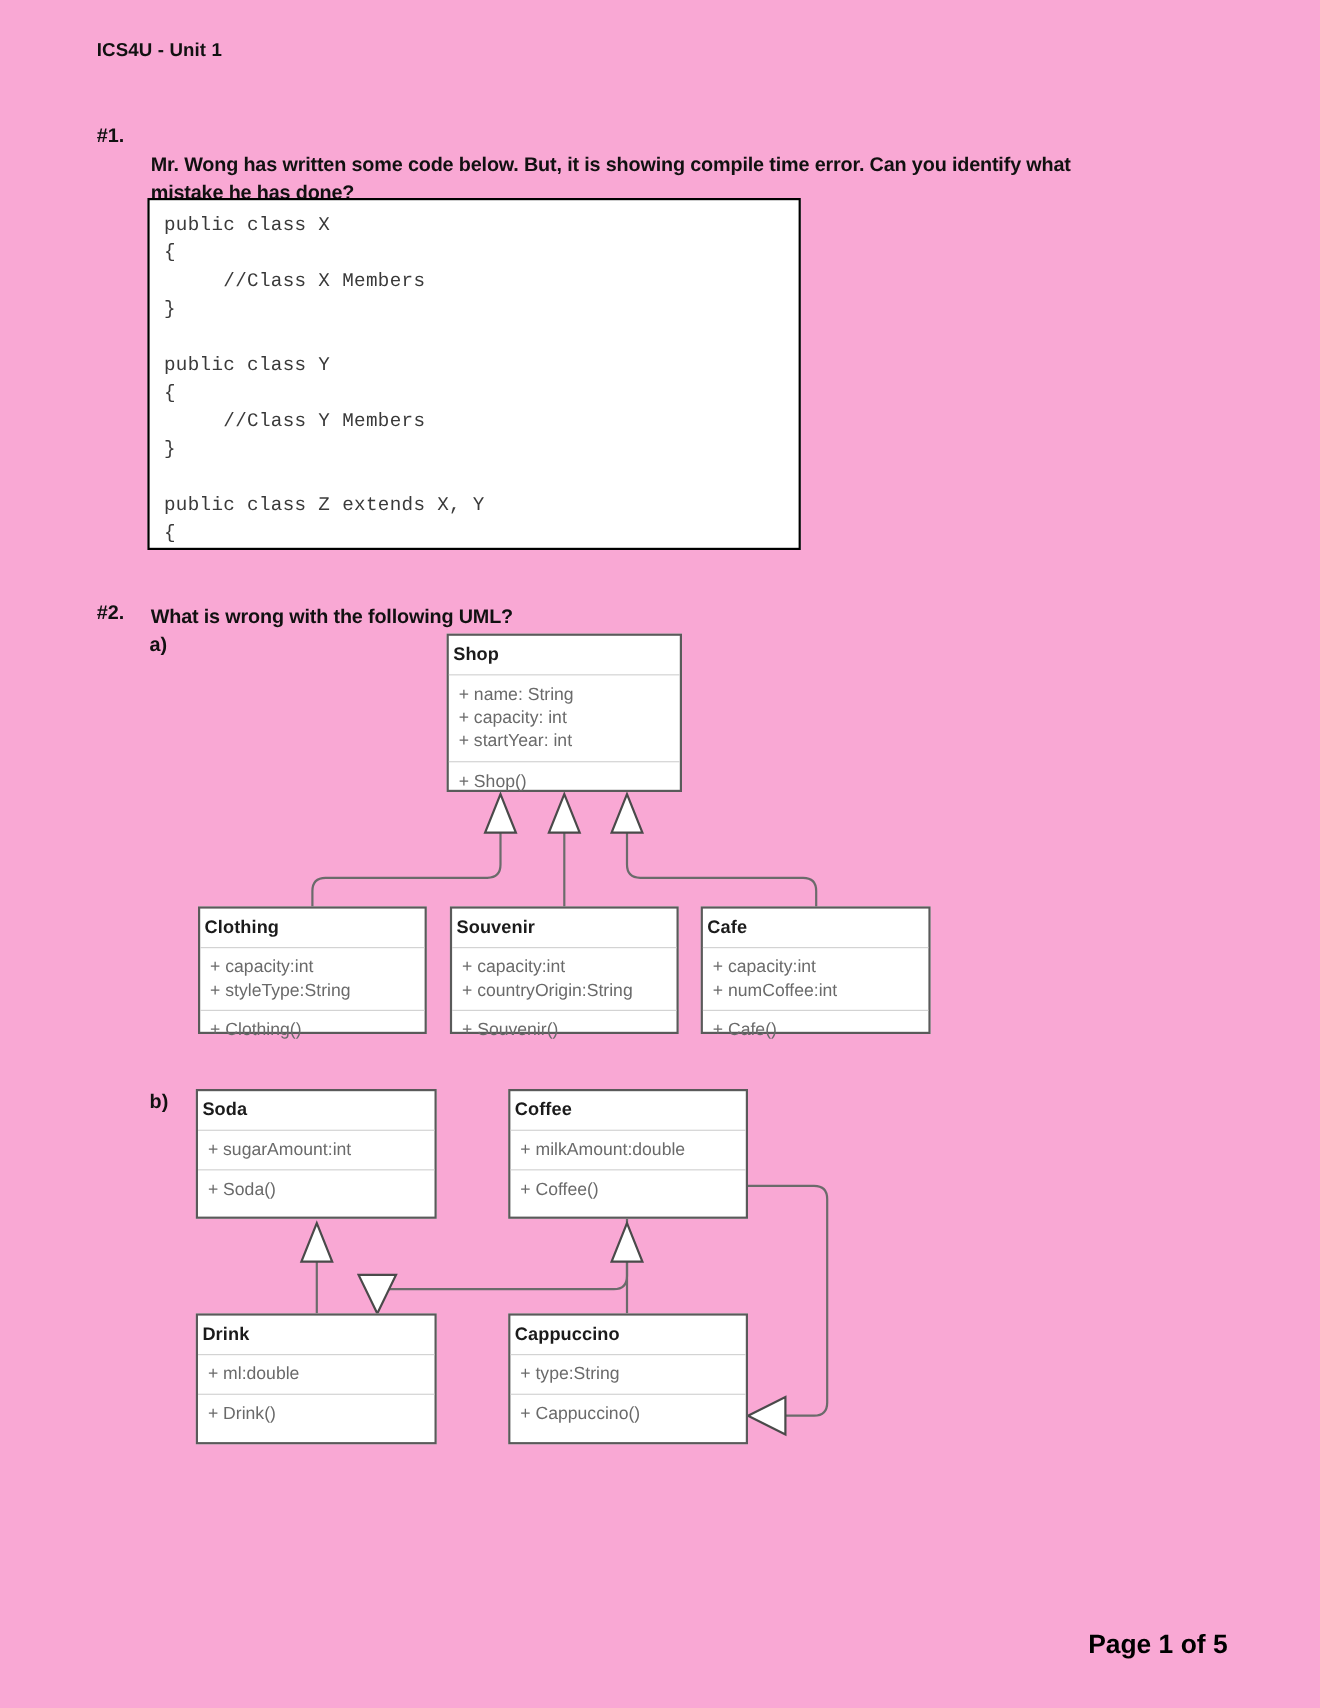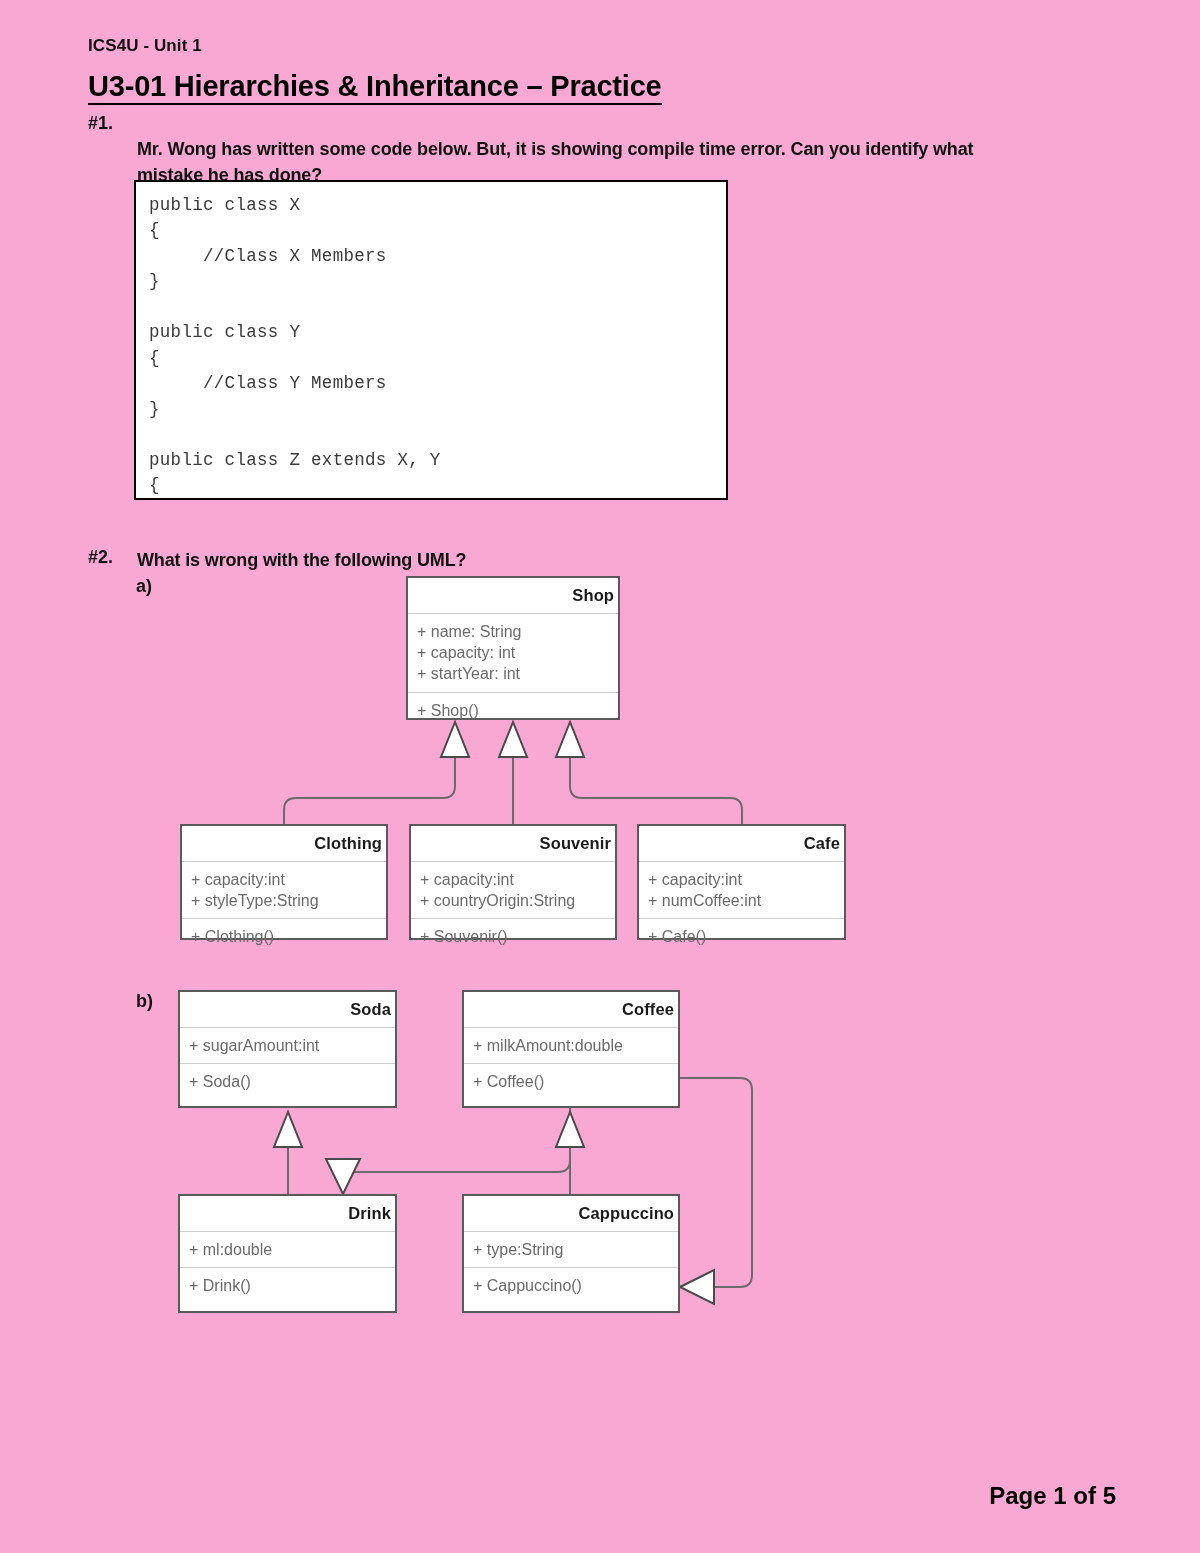--- a/index.html
+++ b/index.html
@@ -96,21 +96,21 @@
     height: 1553px;
     pointer-events: none;
   }
   .uml-box {
     position: absolute;
     background: #ffffff;
     border: 2px solid #5a5a5a;
     box-sizing: border-box;
   }
   .uml-name {
-    text-align: right;
+    text-align: left;
     font-size: 16.5px;
     font-weight: bold;
     color: #1b1b1b;
     padding: 8px 4px 8px 4px;
     border-bottom: 1.5px solid #cfcfcf;
     letter-spacing: 0.1px;
   }
   .uml-attrs {
     font-size: 16px;
     color: #6a6a6a;
@@ -138,21 +138,20 @@
     text-align: center;
   }
   .footer .num { font-weight: bold; }
 </style>
 </head>
 <body>
 
 <div class="page">
 
   <div class="doc-header">ICS4U - Unit 1</div>
-  <div class="doc-title">U3-01 Hierarchies &amp; Inheritance – Practice</div>
 
   <div class="q-num" style="left:88px; top:113px;">#1.</div>
   <div class="q-text" style="left:137px; top:113px; width:890px;margin-top:23px;">Mr. Wong has written some code below. But, it is showing compile time error. Can you identify what mistake he has done?</div>
 
   <div class="code-box">
     <pre>public class X
 {
      //Class X Members
 }
 

